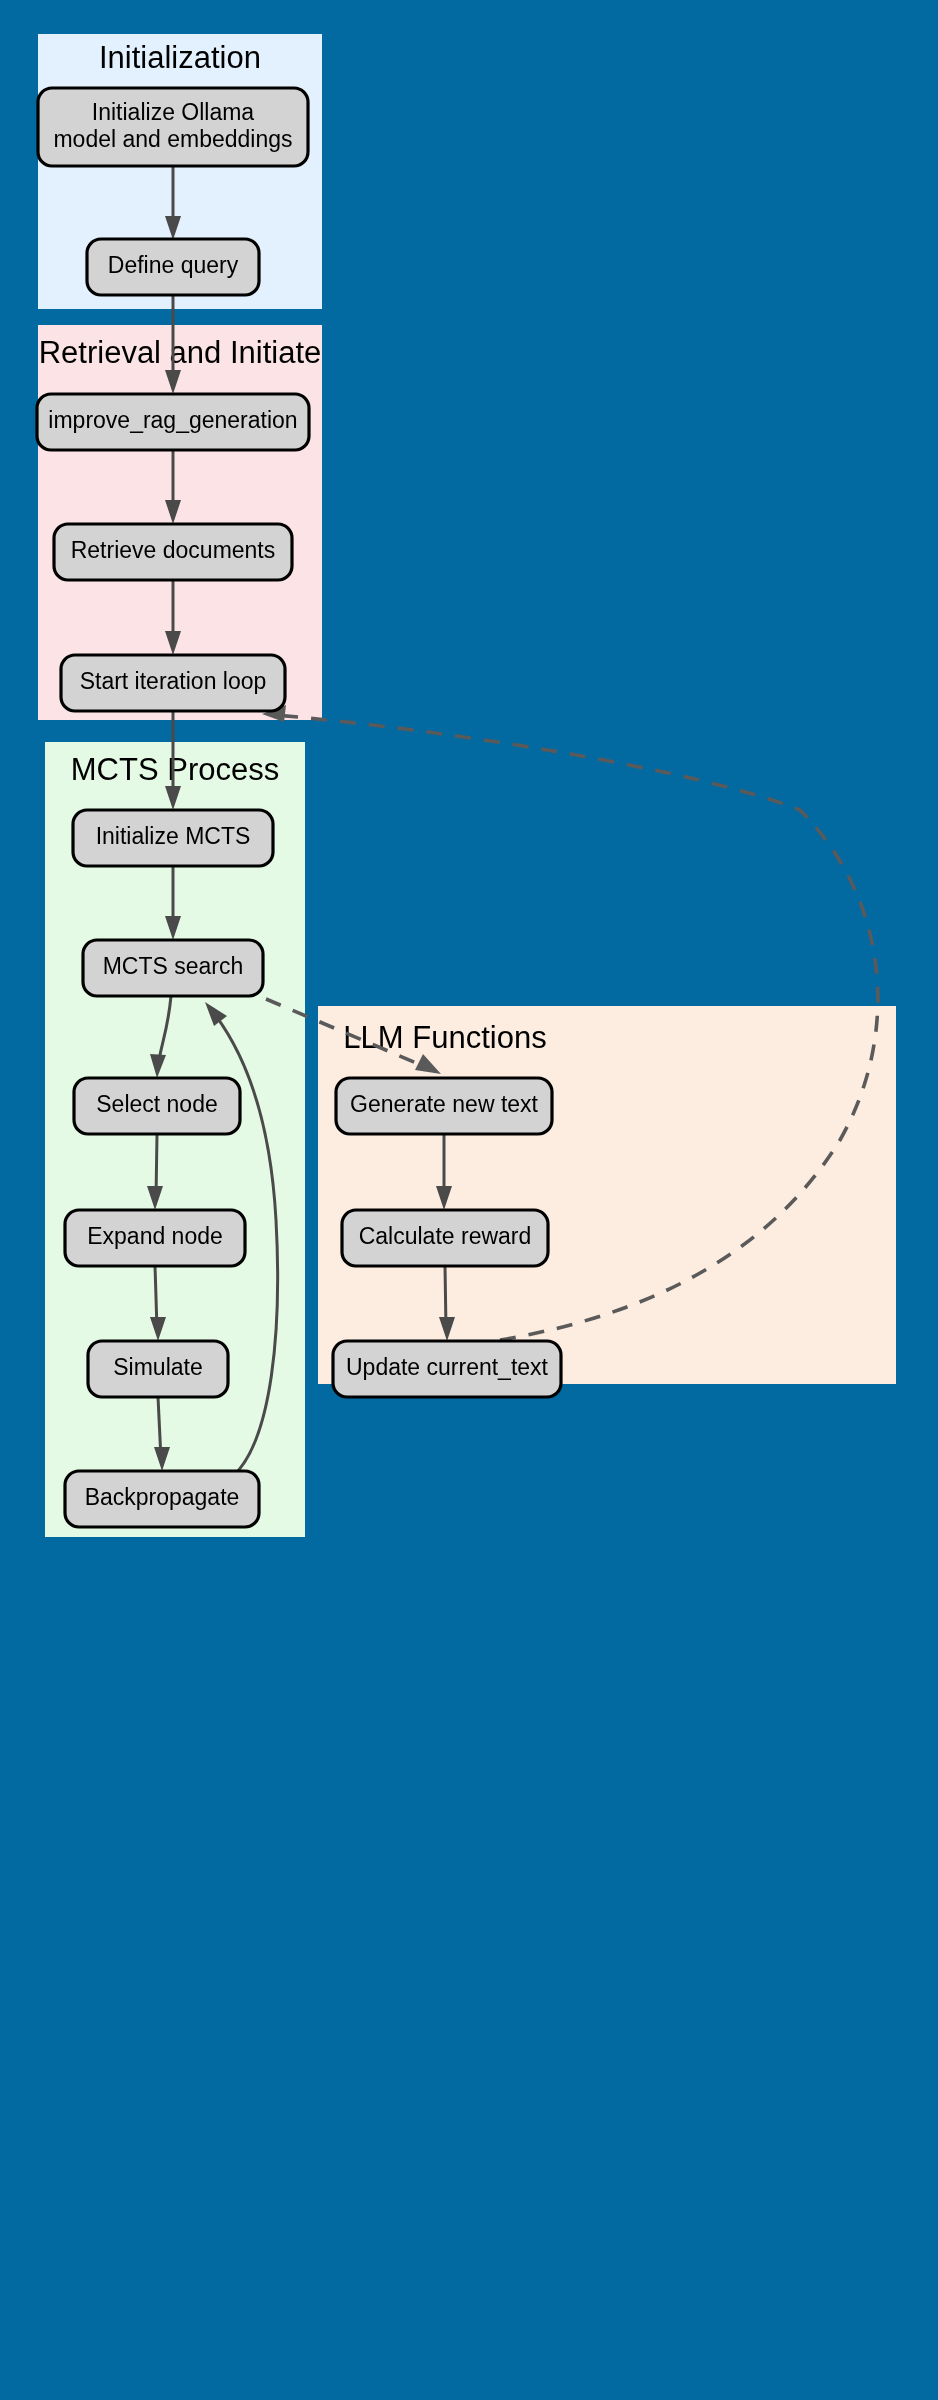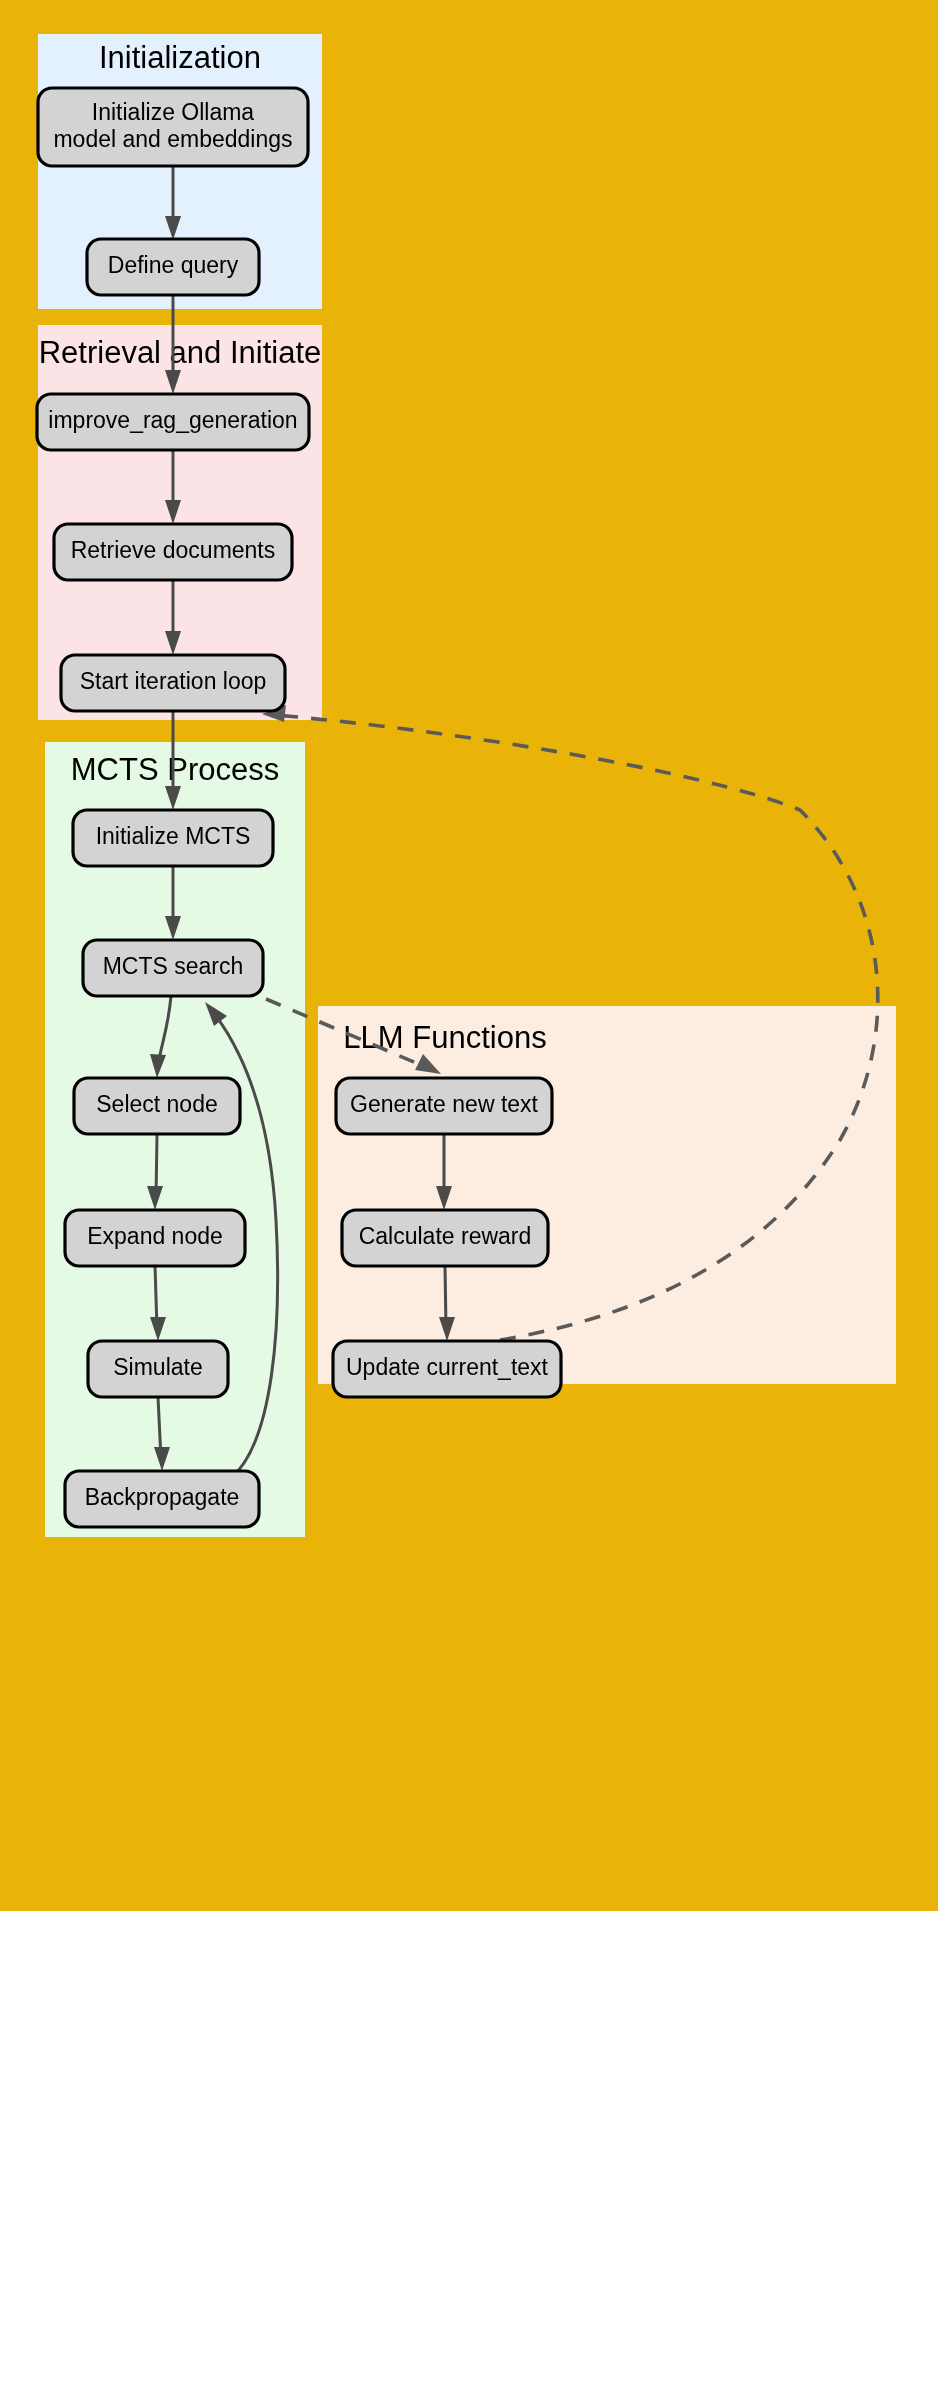--- a/index.html
+++ b/index.html
@@ -10,22 +10,22 @@
   }
   body {
     width: 938px;
     height: 2400px;
     overflow: hidden;
     font-family: "Liberation Sans", sans-serif;
   }
   #diagram-root {
     position: relative;
     width: 938px;
-    height: 1911px;
-    background: #eab308;
+    height: 2400px;
+    background: #0369a1;
   }
   svg#flow {
     display: block;
     width: 938px;
     height: 2400px;
   }
   .cluster-rect {
     stroke: none;
   }
   .cluster-title {

